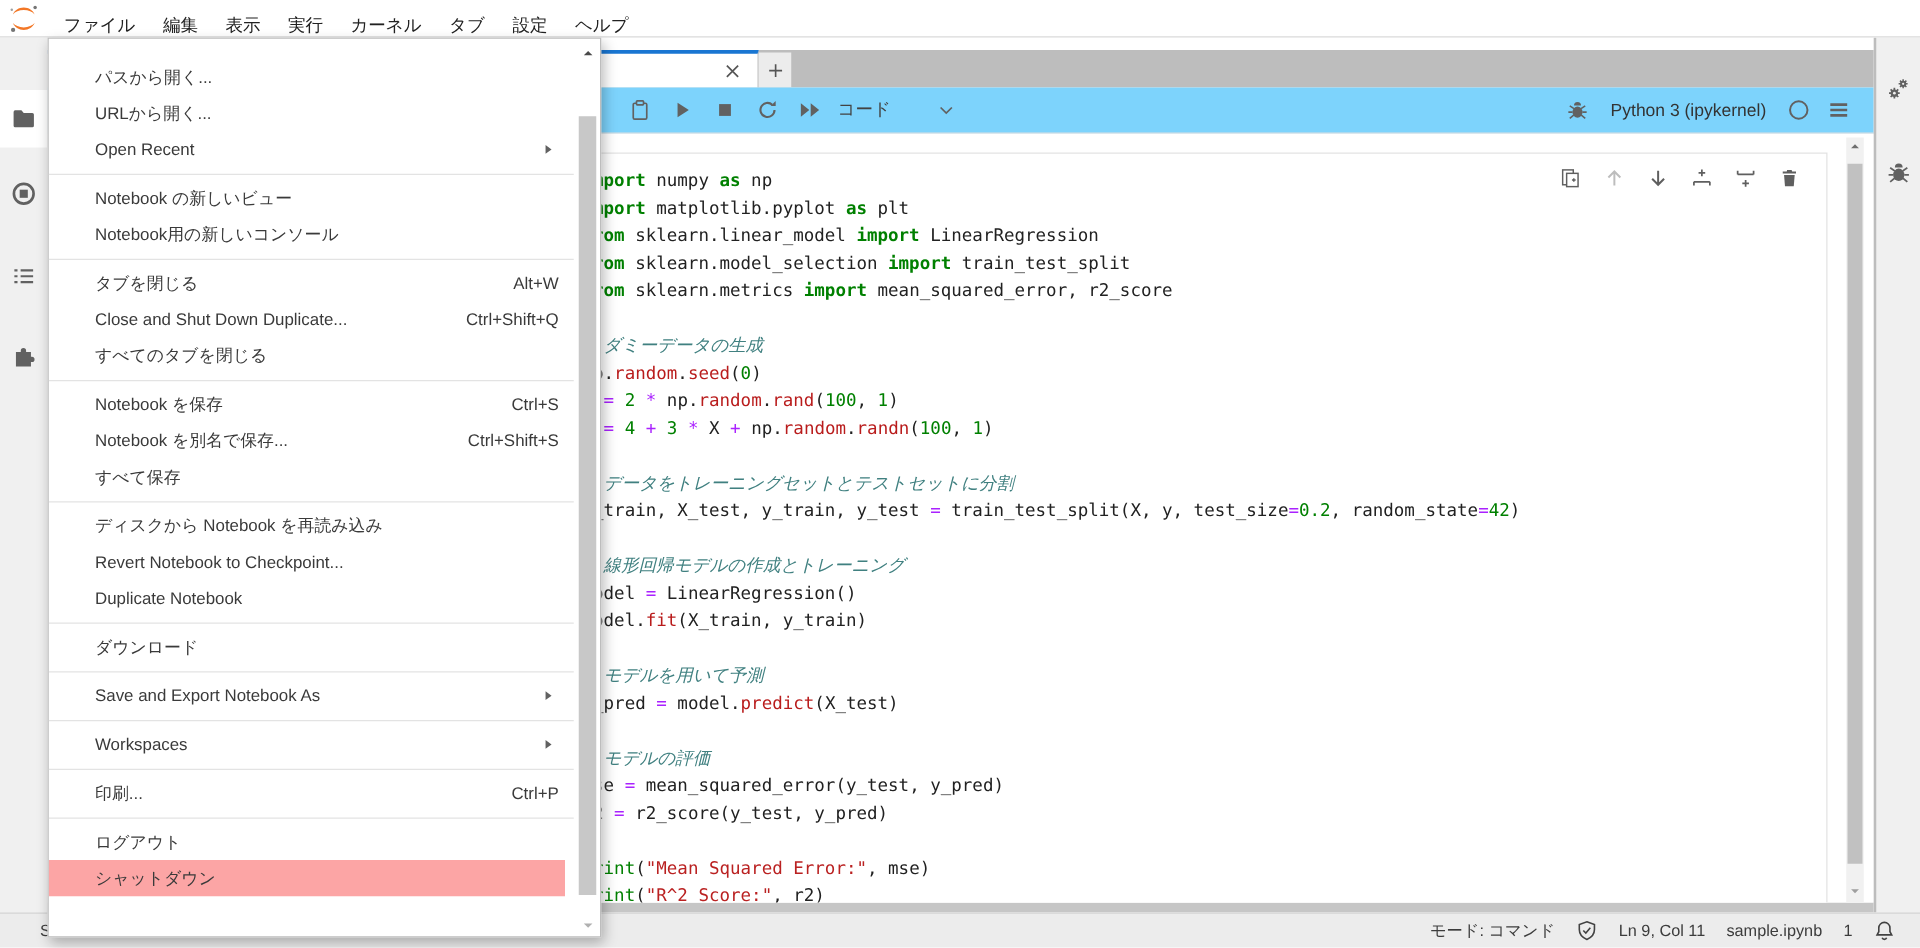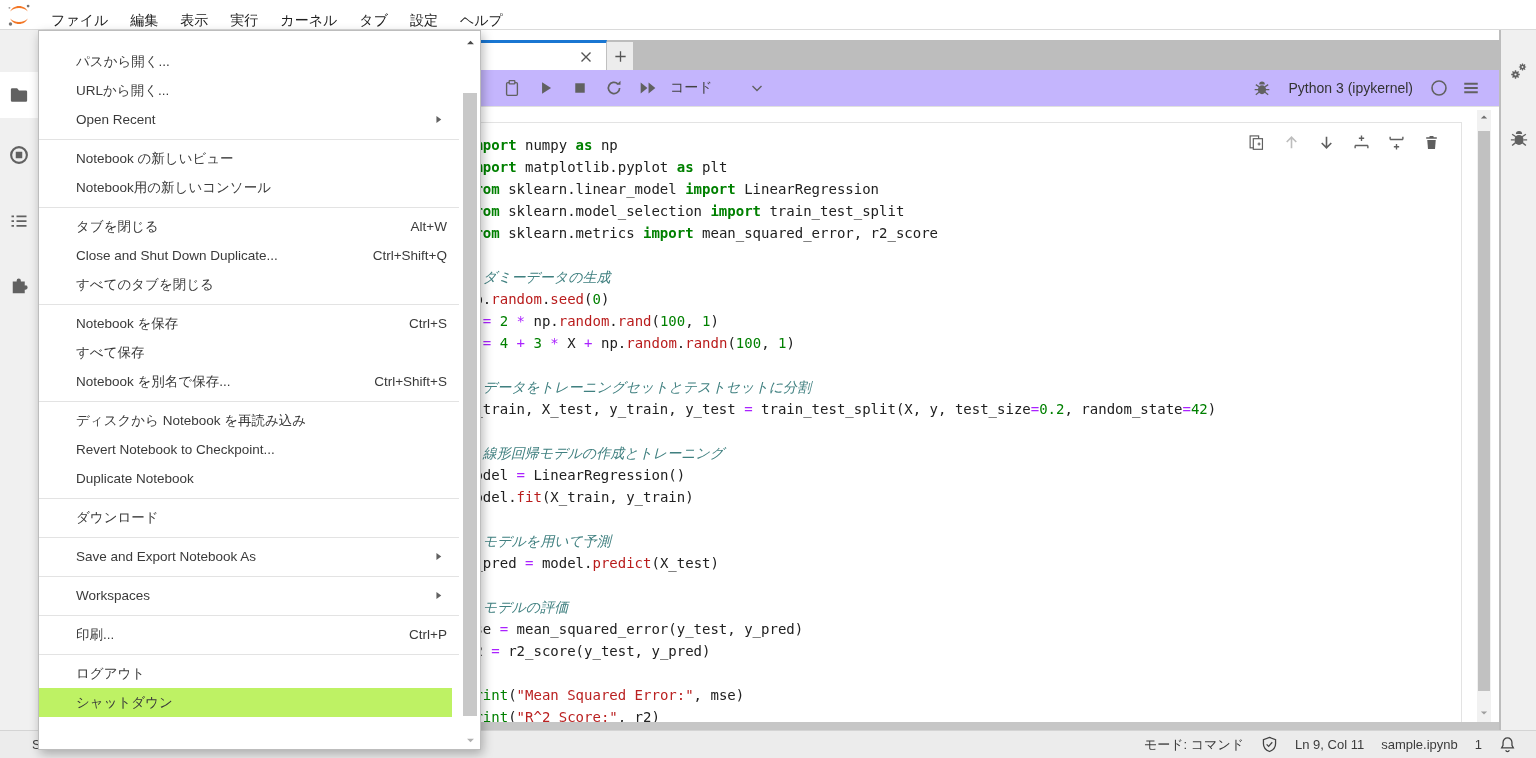--- a/index.html
+++ b/index.html
@@ -33,21 +33,21 @@
   .main { position:absolute; left:38px; right:37px; top:30px; bottom:28px; background:#fff; border-bottom:8px solid #c6c6c6; }
 
   .tabbar { position:absolute; left:0; right:0; top:10px; height:30px; background:#bdbdbd; }
   .tab.active { position:absolute; left:0; top:0; width:569px; height:30px; background:#fff;
     border-top:3px solid #1976d2; border-right:1px solid #c0c0c0; }
   .tab-close { position:absolute; right:12px; top:6px; width:16px; height:16px; color:#555; }
   .tab-plus { position:absolute; left:569px; top:2px; width:26px; height:28px; background:#ececec;
     display:flex; align-items:center; justify-content:center; color:#555; }
   .tab-plus svg { width:15px; height:15px; }
 
-  .toolbar { position:absolute; left:0; right:0; top:40px; height:37px; background:#c4b5fd; border-bottom:1px solid #e0e0e0; }
+  .toolbar { position:absolute; left:0; right:0; top:40px; height:37px; background:#7dd3fc; border-bottom:1px solid #e0e0e0; }
   .tb-left { position:absolute; left:464px; top:0; height:36px; display:flex; align-items:center; gap:14px; }
   .tb-icon { width:20px; height:20px; color:#616161; }
   .tb-icon svg { width:18px; height:18px; margin:1px; }
   .celltype { position:absolute; left:632px; top:0; height:36px; display:flex; align-items:center; gap:36px;
     font-size:14px; color:#424242; }
   .celltype .chev { width:16px; height:16px; color:#616161; }
   .tb-right { position:absolute; right:18px; top:0; height:36px; display:flex; align-items:center; gap:12px; }
   .kernel-name { font-size:14px; color:#333; margin:0 4px; }
   .tb-right .tb-icon { width:20px; height:20px; }
 
@@ -85,21 +85,21 @@
   .sb-right { position:absolute; right:20px; top:0; height:27px; display:flex; align-items:center; gap:17px; }
   .sb-ic { width:17px; height:17px; color:#424242; }
   .sb-ic svg { width:17px; height:17px; }
 
   
   .menu { position:absolute; left:38px; top:30px; width:443px; height:720px; background:#fff;
     border:1px solid #bdbdbd; box-shadow:2px 4px 10px rgba(0,0,0,.28); z-index:100; padding-top:16px; overflow:hidden; }
   .menu ul { list-style:none; margin:0; padding:0; }
   .menu li.item { position:relative; height:29px; line-height:29px; margin-right:28px;
     padding-left:37px; padding-right:40px; font-size:13.5px; color:#3a3a3a; white-space:nowrap; cursor:default; }
-  .menu li.item.hovered { background:#bef264; }
+  .menu li.item.hovered { background:#fca5a5; }
   .menu li.sep { height:0; border-top:1px solid #e3e3e3; margin:4.5px 0; margin-right:21px; }
   .menu .shortcut { position:absolute; right:5px; top:0; color:#3a3a3a; }
   .menu .sub-arrow { position:absolute; right:8px; top:9px; width:11px; height:11px; color:#616161; }
   .menu-scrollbar { position:absolute; right:2px; top:2px; bottom:2px; width:16px; }
   .menu-scrollbar .m-up { position:absolute; top:4px; left:3px; width:11px; height:11px; color:#4a4a4a; }
   .menu-scrollbar .m-thumb { position:absolute; top:60px; left:1px; width:14px; height:623px; background:#c8c8c8; }
   .menu-scrollbar .m-down { position:absolute; bottom:1px; left:3px; width:11px; height:11px; color:#b0b0b0; }
 </style>
 </head>
 <body>
@@ -348,22 +348,22 @@
         </span></li>
       <li class="sep"></li>
       <li class="item"><span>Notebook の新しいビュー</span></li>
       <li class="item"><span>Notebook用の新しいコンソール</span></li>
       <li class="sep"></li>
       <li class="item"><span>タブを閉じる</span><span class="shortcut">Alt+W</span></li>
       <li class="item"><span>Close and Shut Down Duplicate...</span><span class="shortcut">Ctrl+Shift+Q</span></li>
       <li class="item"><span>すべてのタブを閉じる</span></li>
       <li class="sep"></li>
       <li class="item"><span>Notebook を保存</span><span class="shortcut">Ctrl+S</span></li>
+      <li class="item"><span>Notebook を別名で保存...</span><span class="shortcut">Ctrl+Shift+S</span></li>
       <li class="item"><span>すべて保存</span></li>
-      <li class="item"><span>Notebook を別名で保存...</span><span class="shortcut">Ctrl+Shift+S</span></li>
       <li class="sep"></li>
       <li class="item"><span>ディスクから Notebook を再読み込み</span></li>
       <li class="item"><span>Revert Notebook to Checkpoint...</span></li>
       <li class="item"><span>Duplicate Notebook</span></li>
       <li class="sep"></li>
       <li class="item"><span>ダウンロード</span></li>
       <li class="sep"></li>
       <li class="item"><span>Save and Export Notebook As</span><span class="sub-arrow">
           <svg viewBox="0 0 16 16">
             <path d="M5 3l7 5-7 5z" fill="currentColor"></path>

